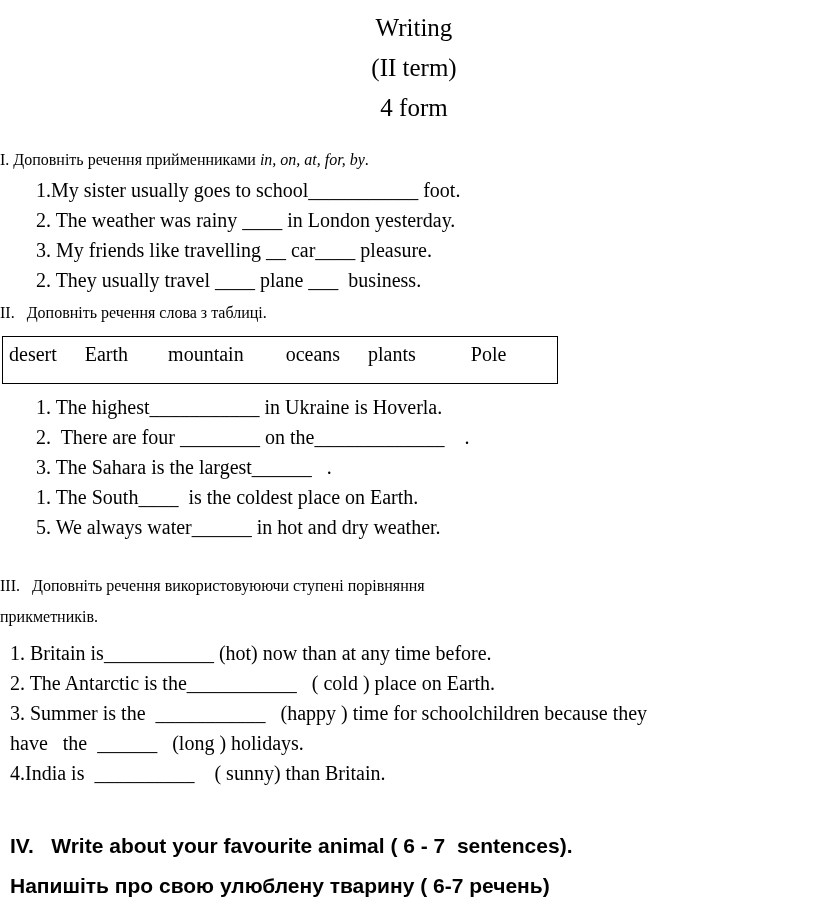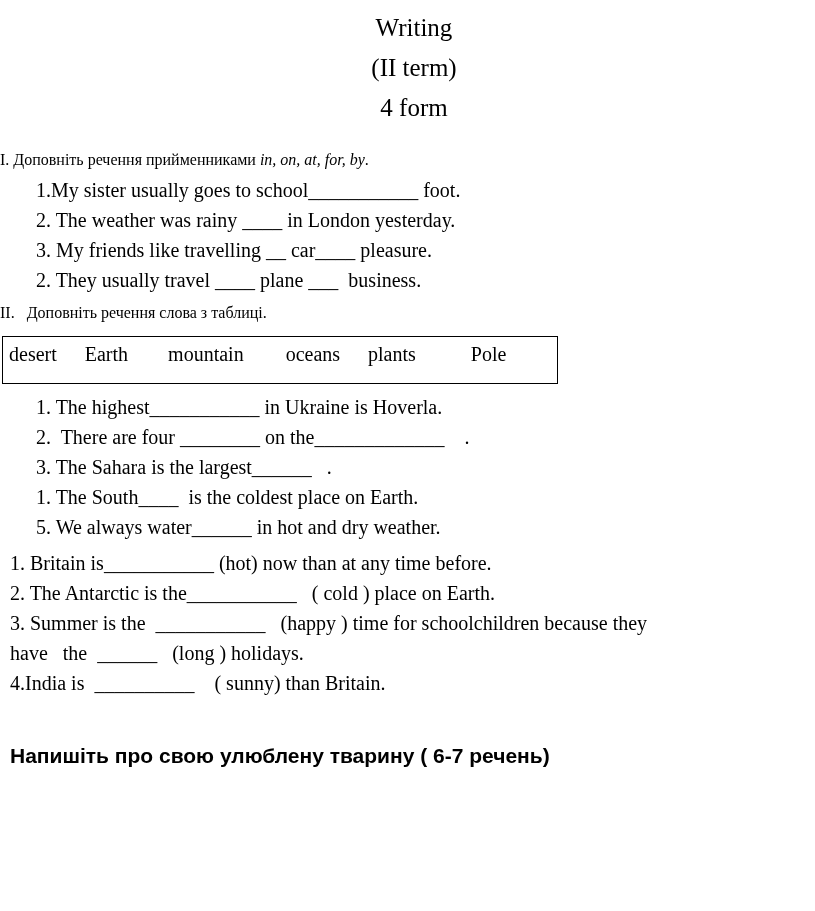--- a/index.html
+++ b/index.html
@@ -109,26 +109,29 @@
   </div>
 
   <div class="indent-a">
     <p class="ex-line">1. The highest___________ in Ukraine is Hoverla.</p>
     <p class="ex-line">2.  There are four ________ on the_____________    .</p>
     <p class="ex-line">3. The Sahara is the largest______   .</p>
     <p class="ex-line">1. The South____  is the coldest place on Earth.</p>
     <p class="ex-line">5. We always water______ in hot and dry weather.</p>
   </div>
 
+  <h3 class="sec-heading sec3-heading indent-b">III.   Доповніть речення використовуюючи ступені порівняння
+прикметників.</h3>
 
   <div class="sec3-items indent-b">
     <p class="ex-line">1. Britain is___________ (hot) now than at any time before.</p>
     <p class="ex-line">2. The Antarctic is the___________   ( cold ) place on Earth.</p>
     <p class="ex-line">3. Summer is the  ___________   (happy ) time for schoolchildren because they
 have   the  ______   (long ) holidays.</p>
     <p class="ex-line">4.India is  __________    ( sunny) than Britain.</p>
   </div>
 
   <div class="sec4 indent-b">
+    <p>IV.   Write about your favourite animal ( 6 - 7  sentences).</p>
     <p>Напишіть про свою улюблену тварину ( 6-7 речень)</p>
   </div>
 
 </div>
 
 </body></html>

